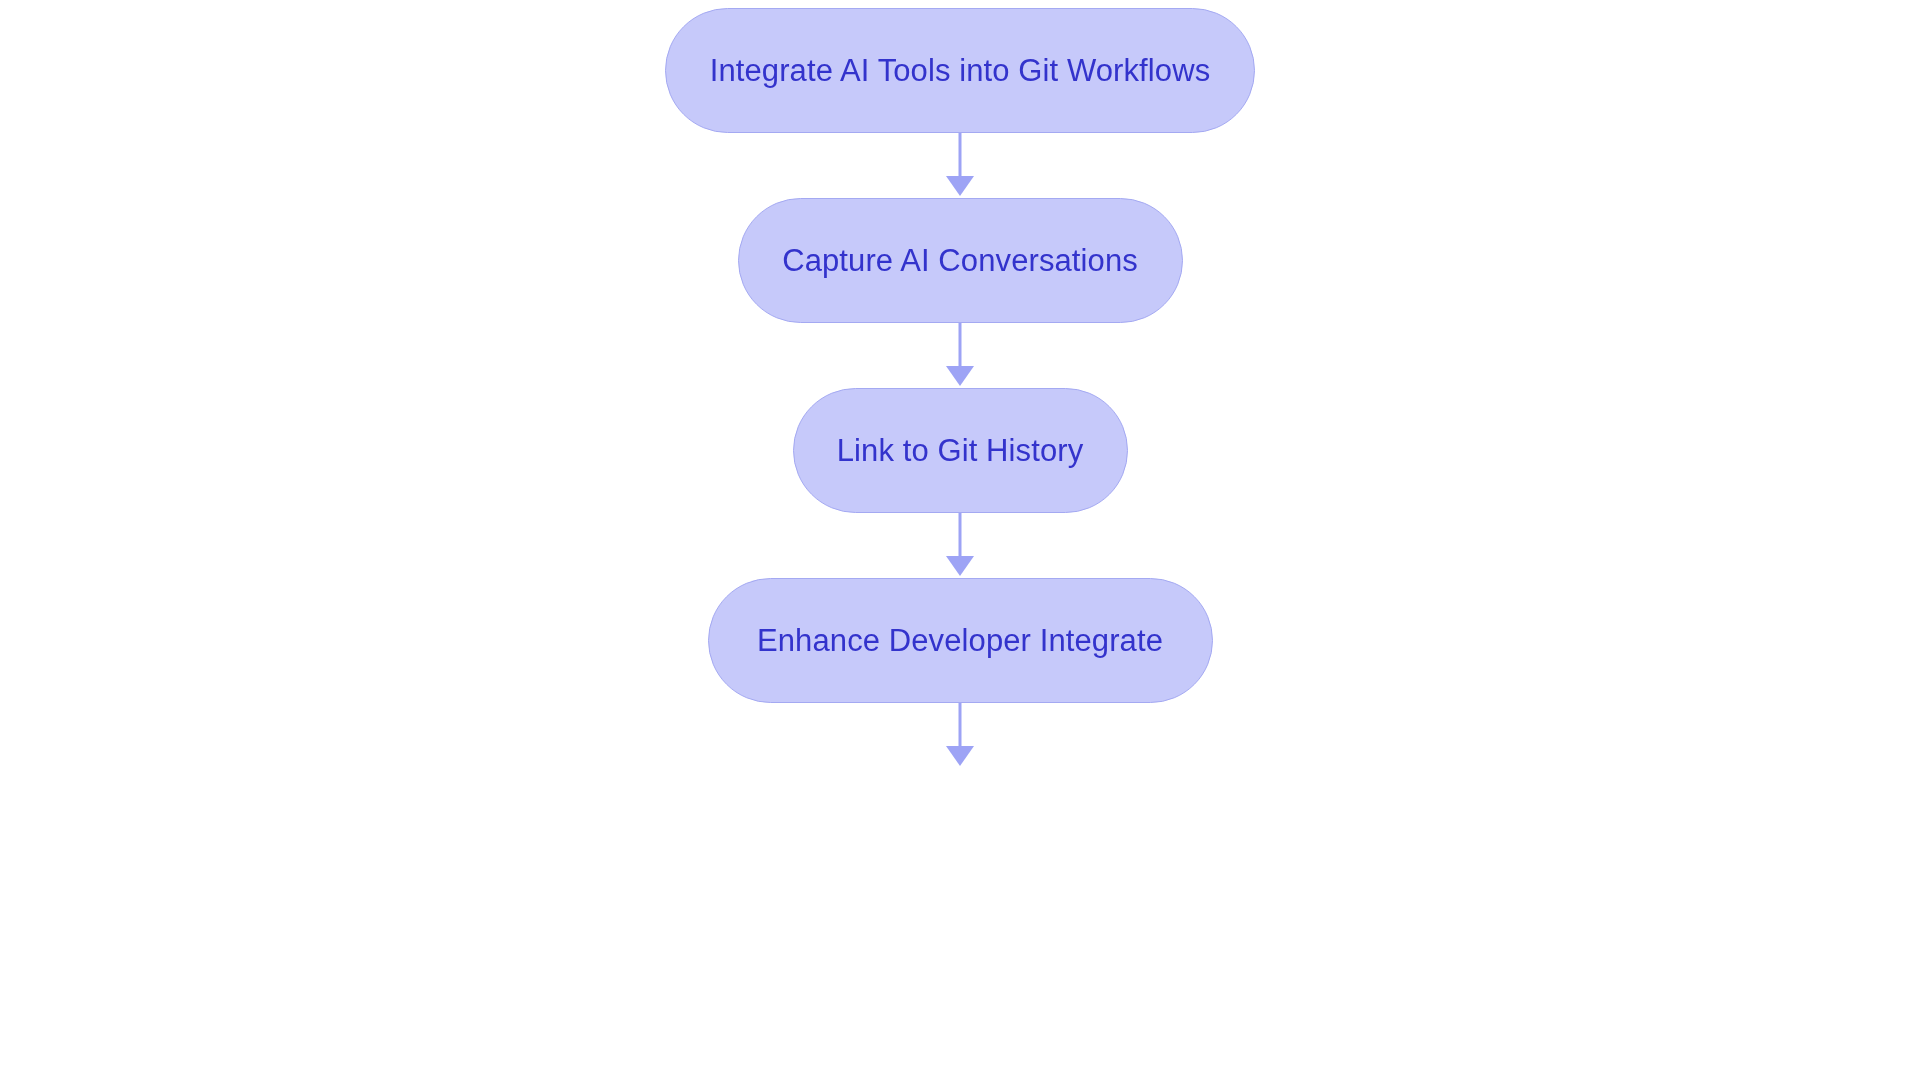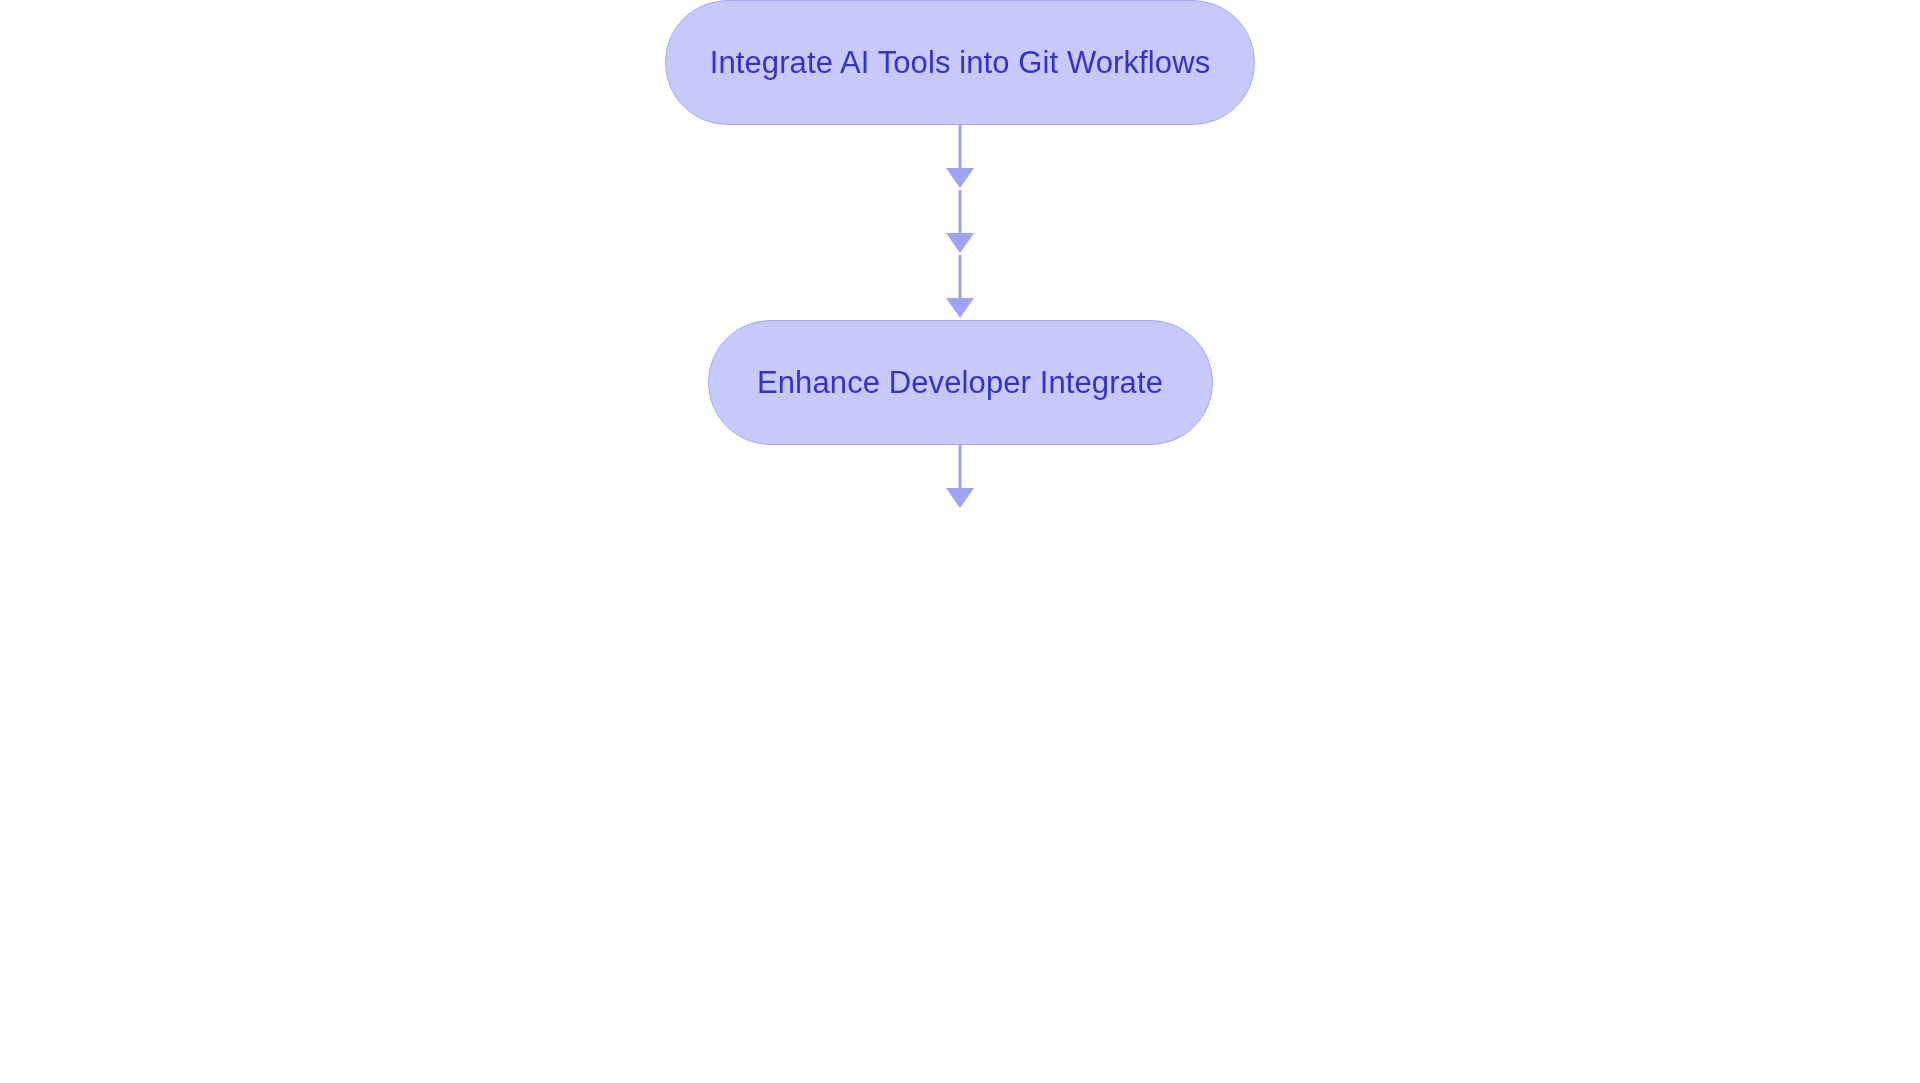--- a/index.html
+++ b/index.html
@@ -55,46 +55,53 @@
   }
 
   
   .node-w1 { width: 590px; }
   .node-w2 { width: 445px; }
   .node-w3 { width: 335px; }
   .node-w4 { width: 505px; }
   .node-w5 { width: 590px; }
 
   #flow-stack {
+    margin-top: 8px;
     display: flex;
     flex-direction: column;
     align-items: center;
   }
 </style>
 </head>
 <body>
 
 <div id="flowchart-canvas">
   <div id="flow-stack">
 
     <div class="flow-node node-w1">
       <span class="flow-node-label">Integrate AI Tools into Git Workflows</span>
     </div>
 
     <svg class="flow-connector" viewBox="0 0 80 65" xmlns="http://www.w3.org/2000/svg">
       <line x1="40" y1="0" x2="40" y2="48" stroke="#9da3f5" stroke-width="3"></line>
       <polygon points="40,63 26,43 54,43" fill="#9da3f5"></polygon>
     </svg>
 
+    <div class="flow-node node-w2">
+      <span class="flow-node-label">Capture AI Conversations</span>
+    </div>
 
     <svg class="flow-connector" viewBox="0 0 80 65" xmlns="http://www.w3.org/2000/svg">
       <line x1="40" y1="0" x2="40" y2="48" stroke="#9da3f5" stroke-width="3"></line>
       <polygon points="40,63 26,43 54,43" fill="#9da3f5"></polygon>
     </svg>
 
+    <div class="flow-node node-w3">
+      <span class="flow-node-label">Link to Git History</span>
+    </div>
 
     <svg class="flow-connector" viewBox="0 0 80 65" xmlns="http://www.w3.org/2000/svg">
       <line x1="40" y1="0" x2="40" y2="48" stroke="#9da3f5" stroke-width="3"></line>
       <polygon points="40,63 26,43 54,43" fill="#9da3f5"></polygon>
     </svg>
 
     <div class="flow-node node-w4">
       <span class="flow-node-label">Enhance Developer Integrate</span>
     </div>
 

